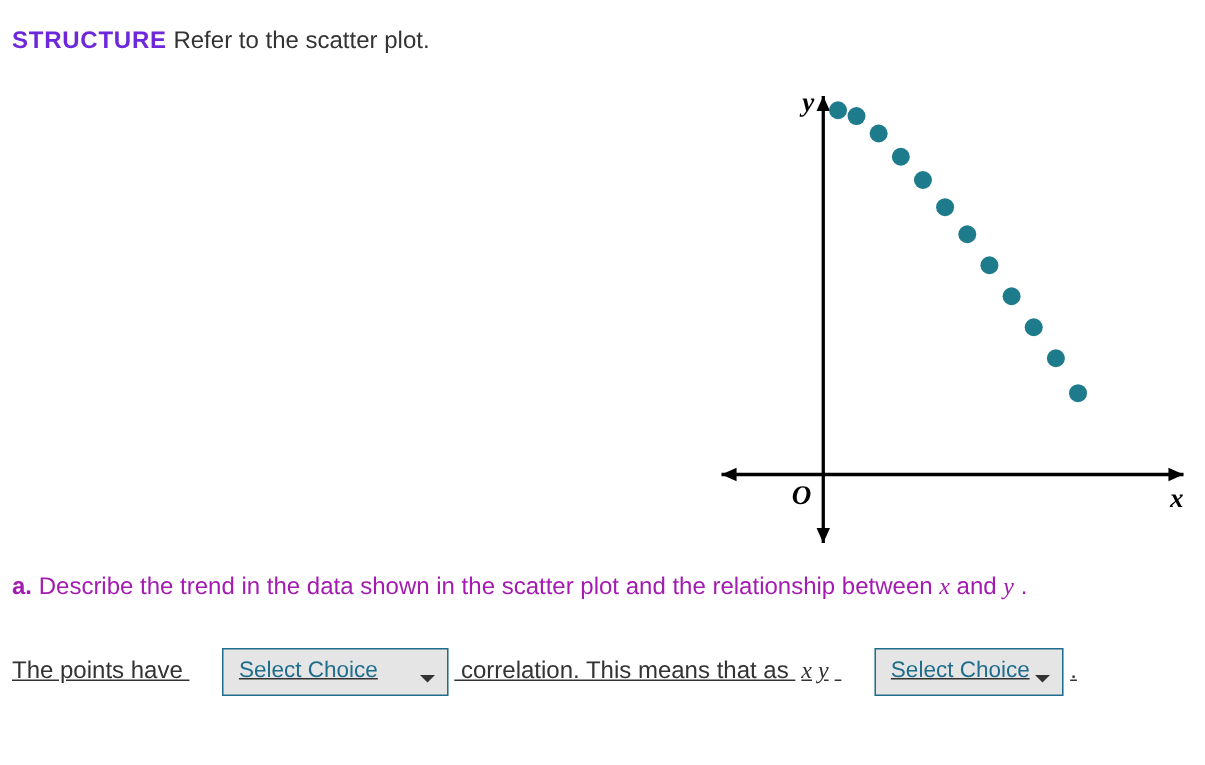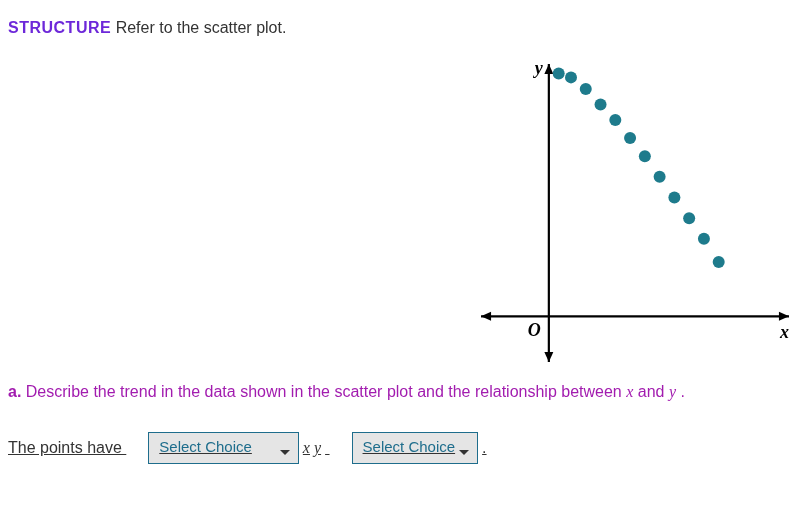--- a/index.html
+++ b/index.html
@@ -102,20 +102,21 @@
 <div class="answer-line">
   <span class="txt">The points have </span>
   <div class="select-box">
     <span>Select Choice</span>
     <span class="chev">
       <svg width="10" height="6" viewBox="0 0 10 6">
           <path d="M0 0 L5 5 L10 0 Z" fill="#333"></path>
         </svg>
     </span>
   </div>
+  <span class="txt"> correlation. This means that as </span>
   <span class="italic">x</span>
   <span class="italic">y</span>
   <span class="txt"> </span>
   <div class="select-box narrow">
     <span>Select Choice</span>
     <span class="chev">
       <svg width="10" height="6" viewBox="0 0 10 6">
           <path d="M0 0 L5 5 L10 0 Z" fill="#333"></path>
         </svg>
     </span>

